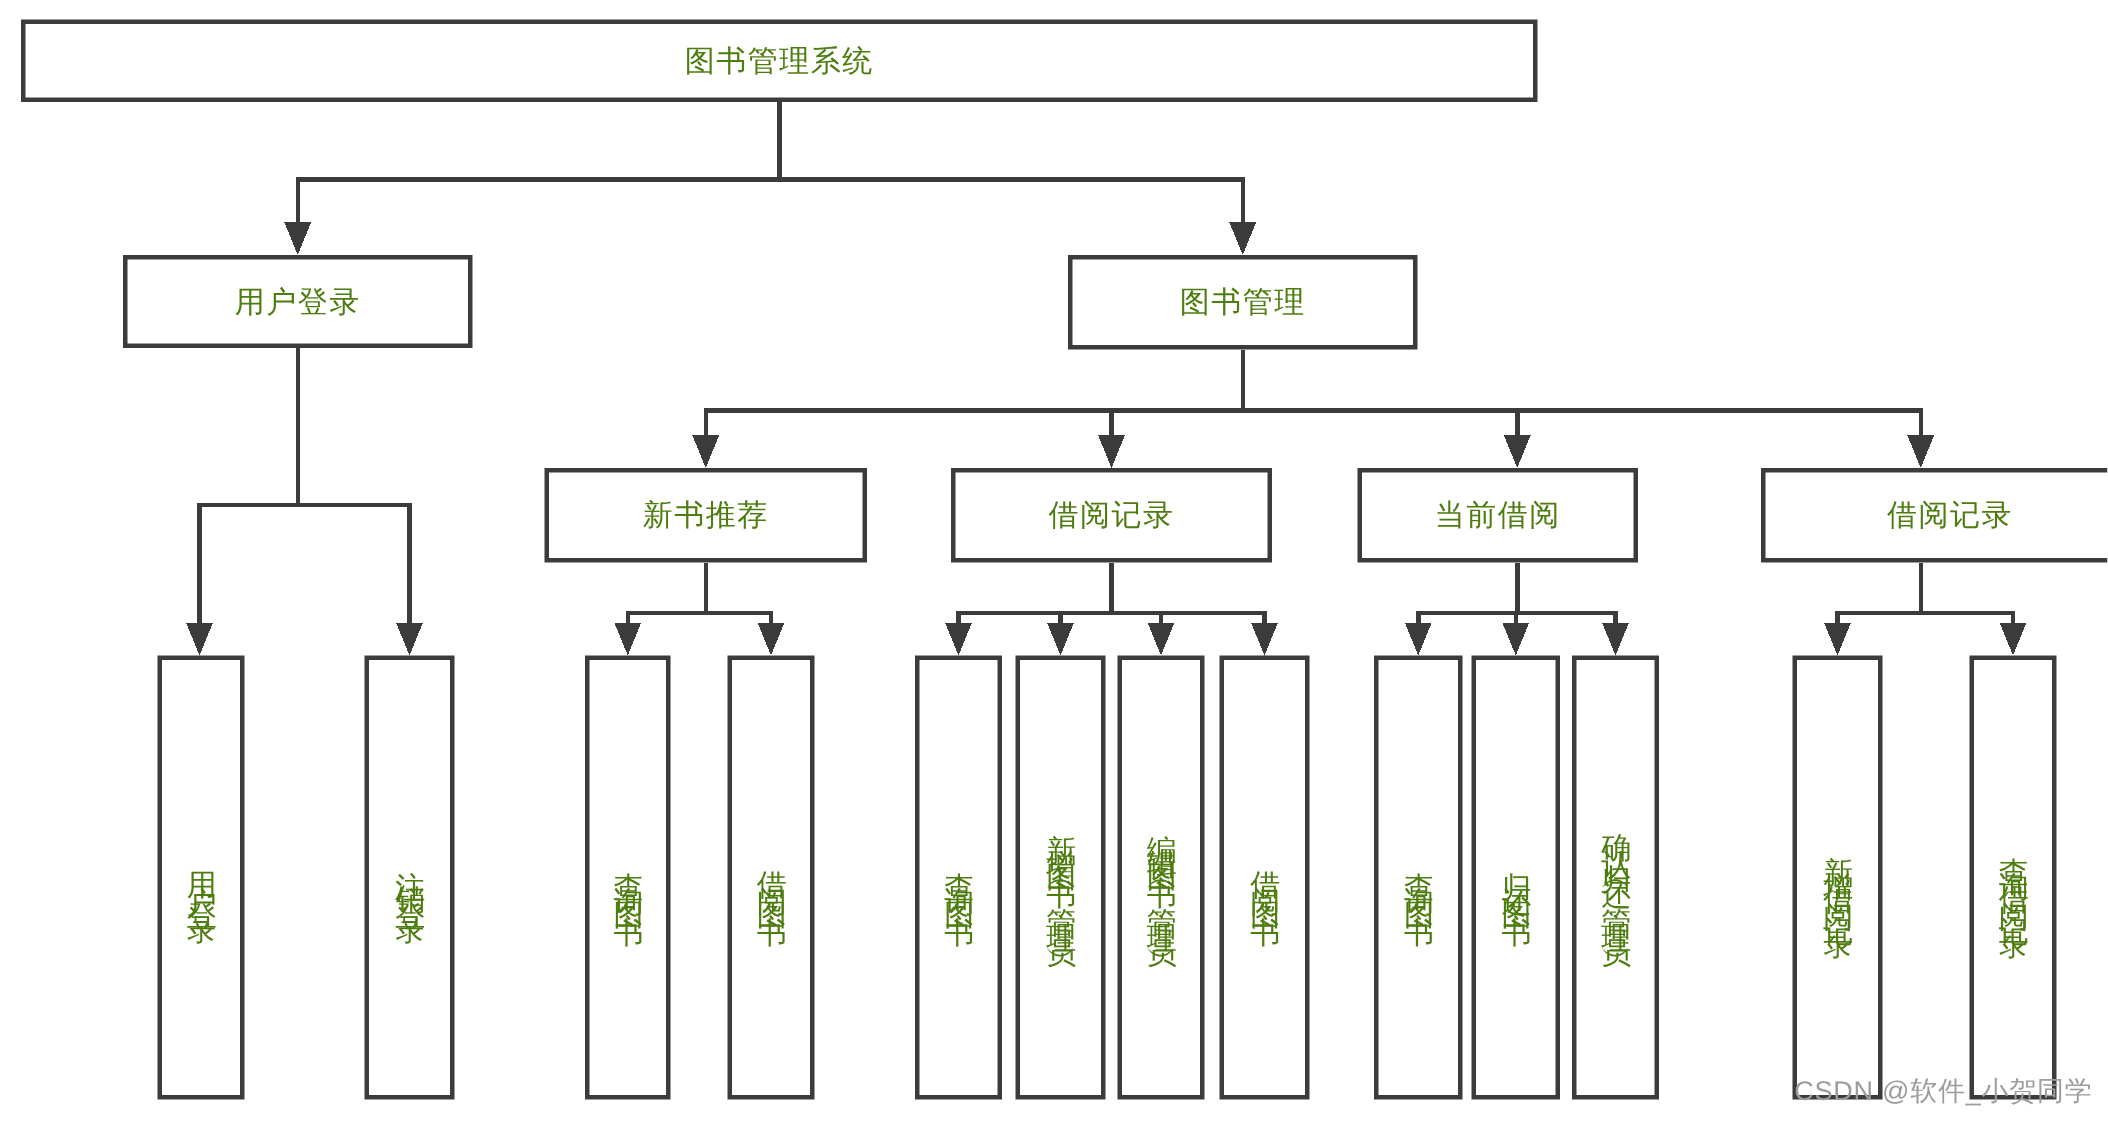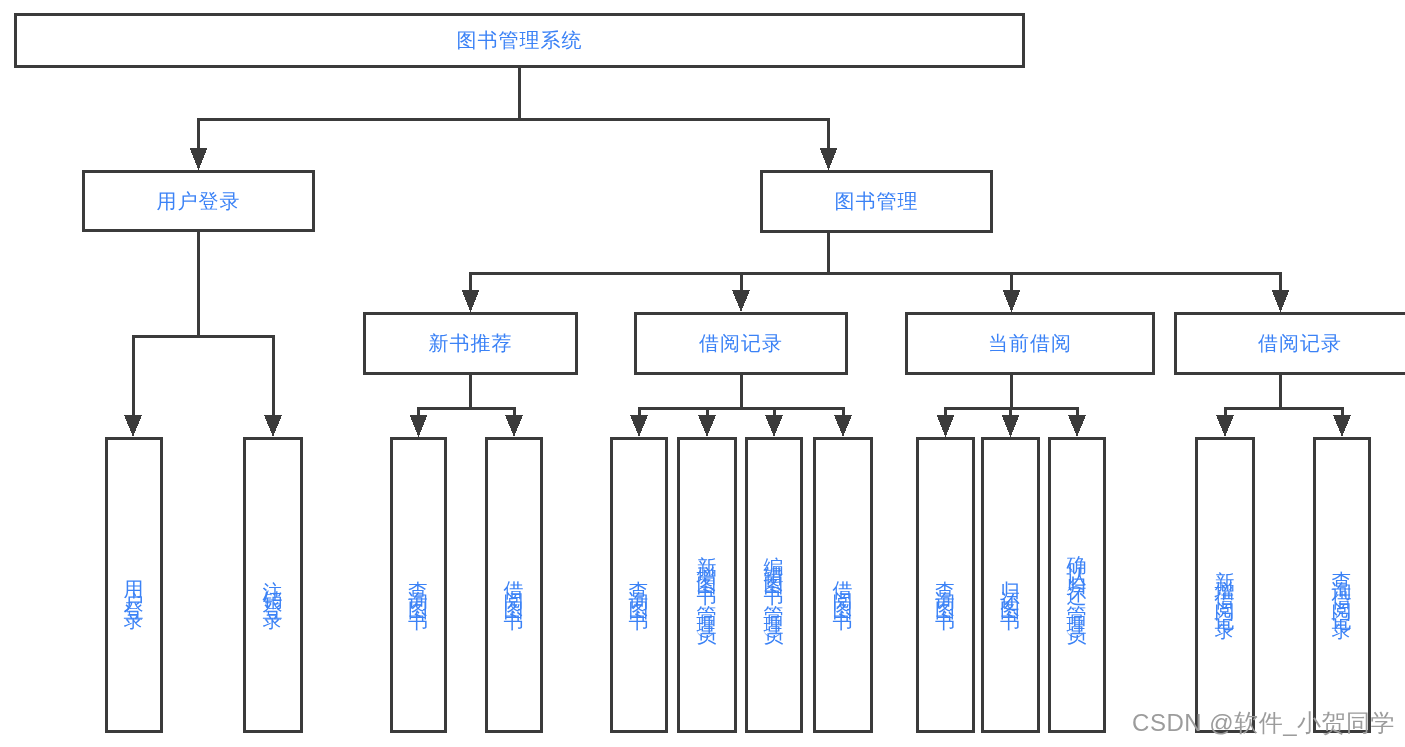--- a/index.html
+++ b/index.html
@@ -11,41 +11,41 @@
     overflow:hidden;
   }
   .node {
     position:absolute;
     background:#ffffff;
     border:3px solid #3b3b3b;
     box-sizing:border-box;
     display:flex;
     align-items:center;
     justify-content:center;
-    color:#3b82f6;
+    color:#4d7c0f;
     font-size:20px;
     letter-spacing:1px;
     z-index:2;
   }
   .vnode span {
     writing-mode:vertical-rl;
     text-orientation:mixed;
     letter-spacing:10px;
     line-height:1.1;
   }
   svg.connectors {
     position:absolute;
     left:0; top:0;
     z-index:1;
   }
   .watermark {
     position:absolute;
     right:10px;
     bottom:8px;
-    font-size:24px;
+    font-size:18px;
     color:#9c9c9c;
     letter-spacing:0.5px;
     z-index:3;
     text-align:center;
   }
 </style>
 </head>
 <body>
 
 <div class="canvas">
@@ -112,31 +112,31 @@
     <polygon points="1333,415 1351,415 1342,437" stroke="none"></polygon>
   </svg>
 
   <div class="node" style="left:14px; top:13px; width:1011px; height:55px;">
     <span>图书管理系统</span>
   </div>
 
   <div class="node" style="left:82px; top:170px; width:233px; height:62px;">
     <span>用户登录</span>
   </div>
-  <div class="node" style="left:712px; top:170px; width:233px; height:63px;margin-left:48px;">
+  <div class="node" style="left:712px; top:170px; width:233px; height:63px;">
     <span>图书管理</span>
   </div>
 
   <div class="node" style="left:363px; top:312px; width:215px; height:63px;align-items:center;">
     <span>新书推荐</span>
   </div>
   <div class="node" style="left:634px; top:312px; width:214px; height:63px;">
     <span>借阅记录</span>
   </div>
-  <div class="node" style="left:905px; top:312px; width:250px; height:63px;">
+  <div class="node" style="left:905px; top:312px; width:187px; height:63px;">
     <span>当前借阅</span>
   </div>
   <div class="node" style="left:1174px; top:312px; width:252px; height:63px;">
     <span>借阅记录</span>
   </div>
 
   <div class="node vnode" style="left:105px; top:437px; width:58px; height:296px;">
     <span>用户登录</span>
   </div>
   <div class="node vnode" style="left:243px; top:437px; width:60px; height:296px;">

